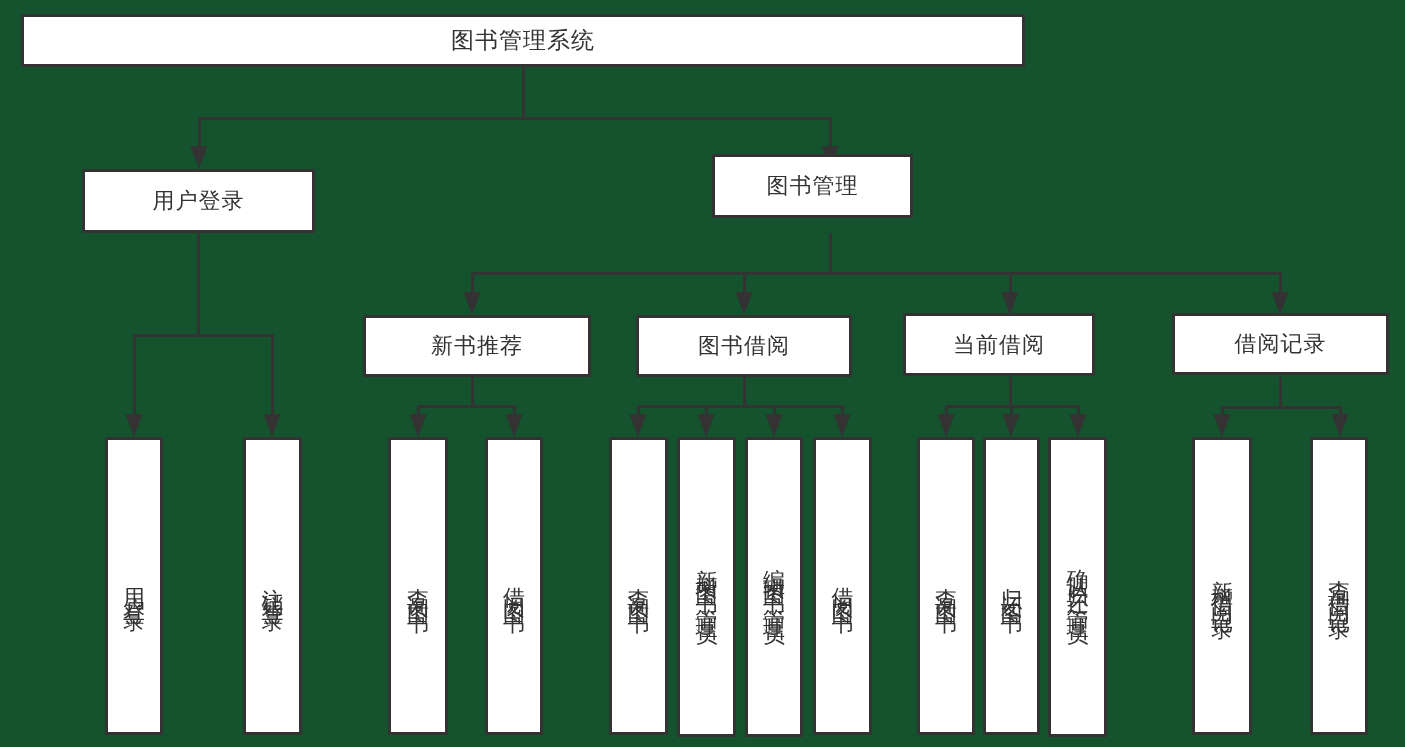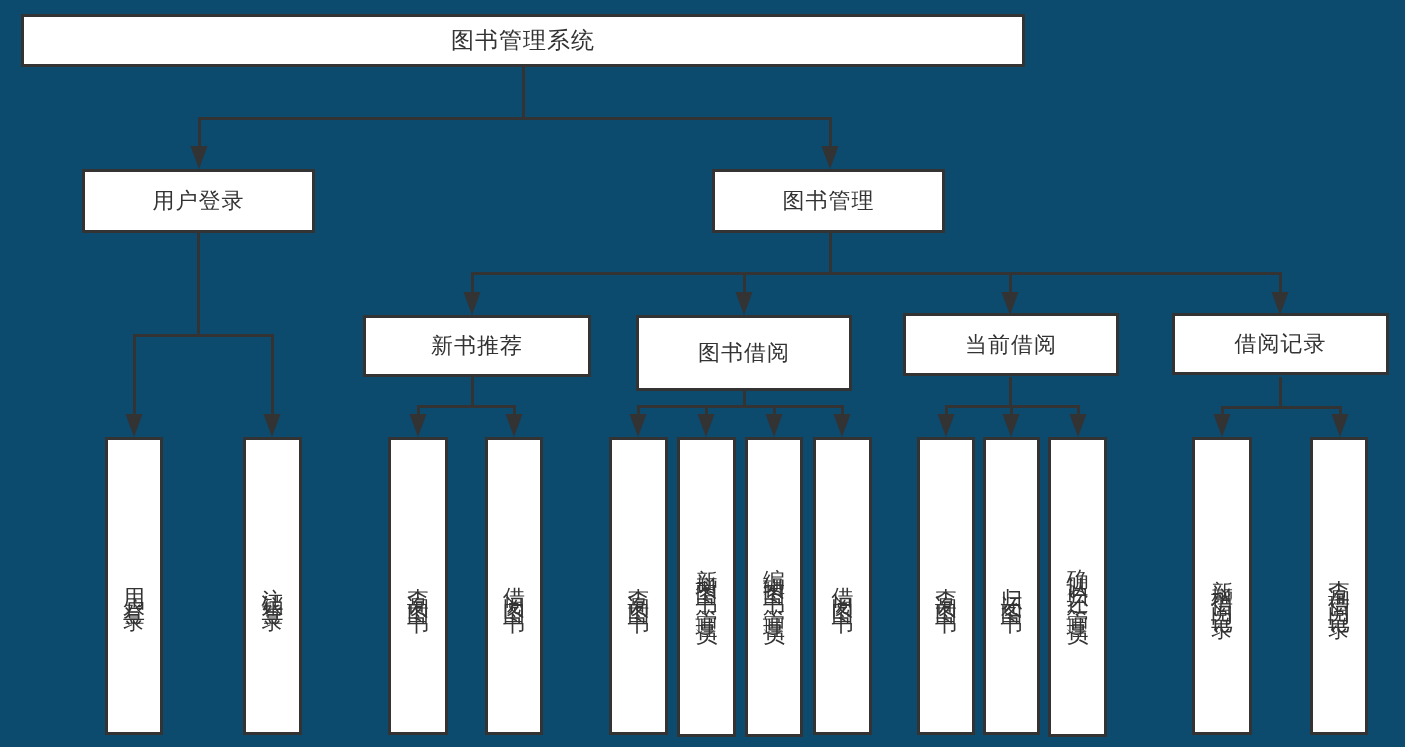--- a/index.html
+++ b/index.html
@@ -5,21 +5,21 @@
   html, body {
     margin: 0;
     padding: 0;
     background: #ffffff;
     font-family: "Liberation Sans", "DejaVu Sans", sans-serif;
   }
   #stage {
     position: relative;
     width: 1405px;
     height: 747px;
-    background: #0c4a6e;
+    background: #14532d;
     overflow: hidden;
   }
   #connectors {
     position: absolute;
     left: 0;
     top: 0;
     z-index: 0;
   }
   .node {
     position: absolute;
@@ -134,31 +134,31 @@
     </g>
   </svg>
 
   <div class="node h-node root-node" style="left:21px; top:14px; width:1004px; height:53px;">
     <span>图书管理系统</span>
   </div>
 
   <div class="node h-node" style="left:82px; top:169px; width:233px; height:64px;">
     <span>用户登录</span>
   </div>
-  <div class="node h-node" style="left:712px; top:169px; width:233px; height:64px;">
+  <div class="node h-node" style="left:712px; top:154px; width:201px; height:64px;">
     <span>图书管理</span>
   </div>
 
   <div class="node h-node" style="left:363px; top:315px; width:228px; height:62px;">
     <span>新书推荐</span>
   </div>
-  <div class="node h-node" style="left:636px; top:315px; width:216px; height:76px;">
+  <div class="node h-node" style="left:636px; top:315px; width:216px; height:62px;">
     <span>图书借阅</span>
   </div>
-  <div class="node h-node" style="left:903px; top:313px; width:216px; height:63px;">
+  <div class="node h-node" style="left:903px; top:313px; width:192px; height:63px;">
     <span>当前借阅</span>
   </div>
   <div class="node h-node" style="left:1172px; top:313px; width:217px; height:62px;">
     <span>借阅记录</span>
   </div>
 
   <div class="node leaf-node" style="left:105px; top:437px; width:58px; height:298px;">
     <span class="v-text">用户登录</span>
   </div>
   <div class="node leaf-node" style="left:243px; top:437px; width:59px; height:298px;">

